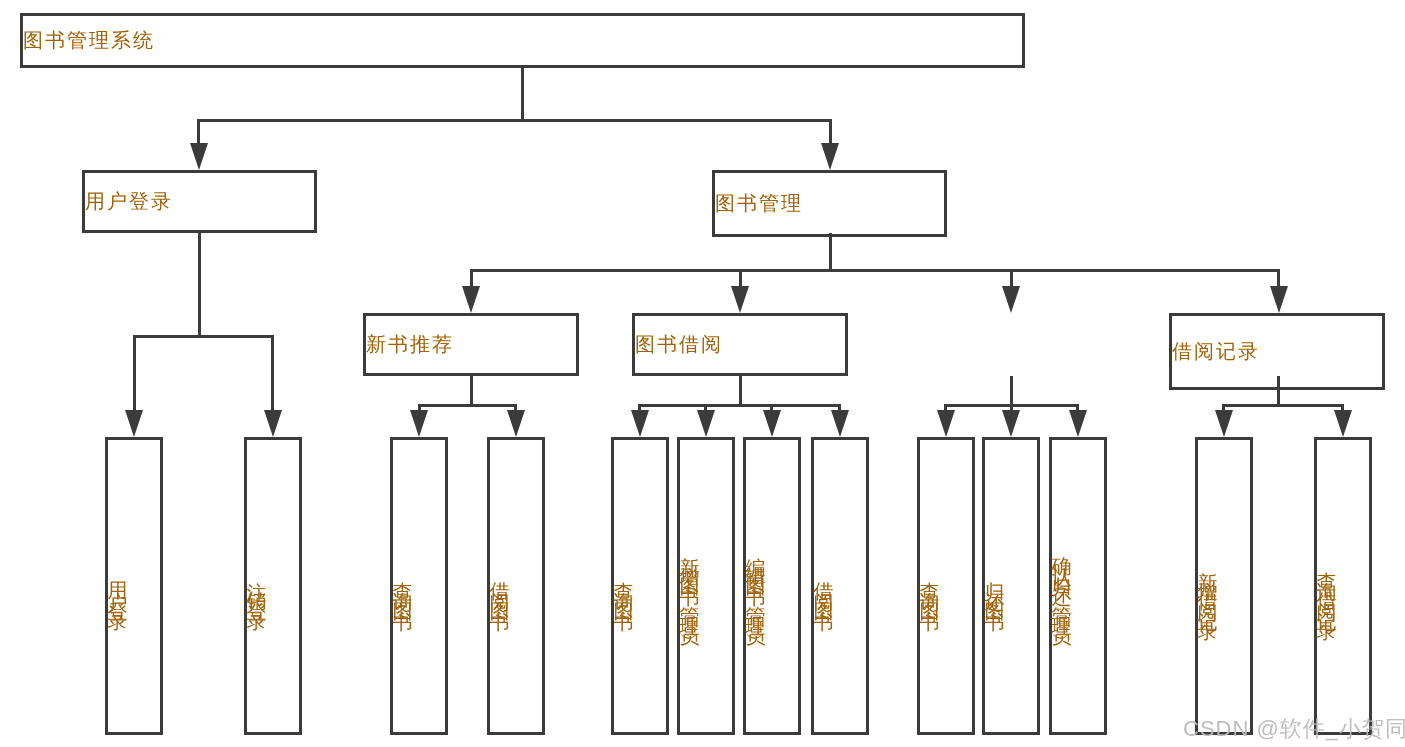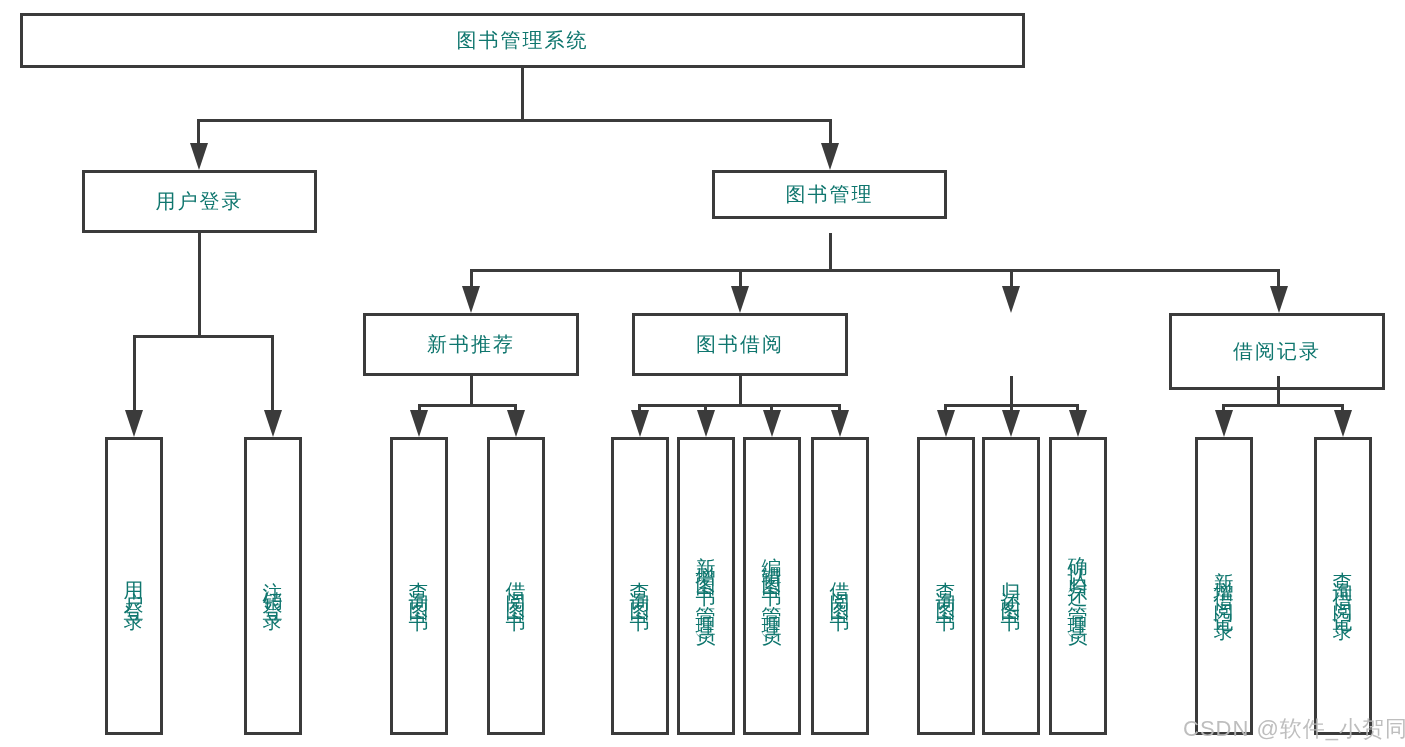--- a/index.html
+++ b/index.html
@@ -10,22 +10,21 @@
     font-family:"Liberation Sans","DejaVu Sans",sans-serif;
     overflow:hidden;
   }
   .box{
     position:absolute;
     box-sizing:border-box;
     background:#ffffff;
     border:3px solid #3b3b3b;
     display:flex;
     align-items:center;
-    justify-content:center;
-    color:#0f766e;
+    color:#a16207;
   }
   .hlabel{
     font-size:20px;
     letter-spacing:2px;
     white-space:nowrap;
   }
   .vtext{
     writing-mode:vertical-rl;
     text-orientation:mixed;
     font-size:20px;
@@ -61,21 +60,21 @@
 
 <div id="canvas">
 
   <div class="box" style="left:20px;top:13px;width:1005px;height:55px">
     <span class="hlabel">图书管理系统</span>
   </div>
 
   <div class="box" style="left:82px;top:170px;width:235px;height:63px">
     <span class="hlabel">用户登录</span>
   </div>
-  <div class="box" style="left:712px;top:170px;width:235px;height:49px">
+  <div class="box" style="left:712px;top:170px;width:235px;height:67px">
     <span class="hlabel">图书管理</span>
   </div>
 
   <div class="box" style="left:363px;top:313px;width:216px;height:63px">
     <span class="hlabel">新书推荐</span>
   </div>
   <div class="box" style="left:632px;top:313px;width:216px;height:63px">
     <span class="hlabel">图书借阅</span>
   </div>
   <div class="box" style="left:1169px;top:313px;width:216px;height:77px">

